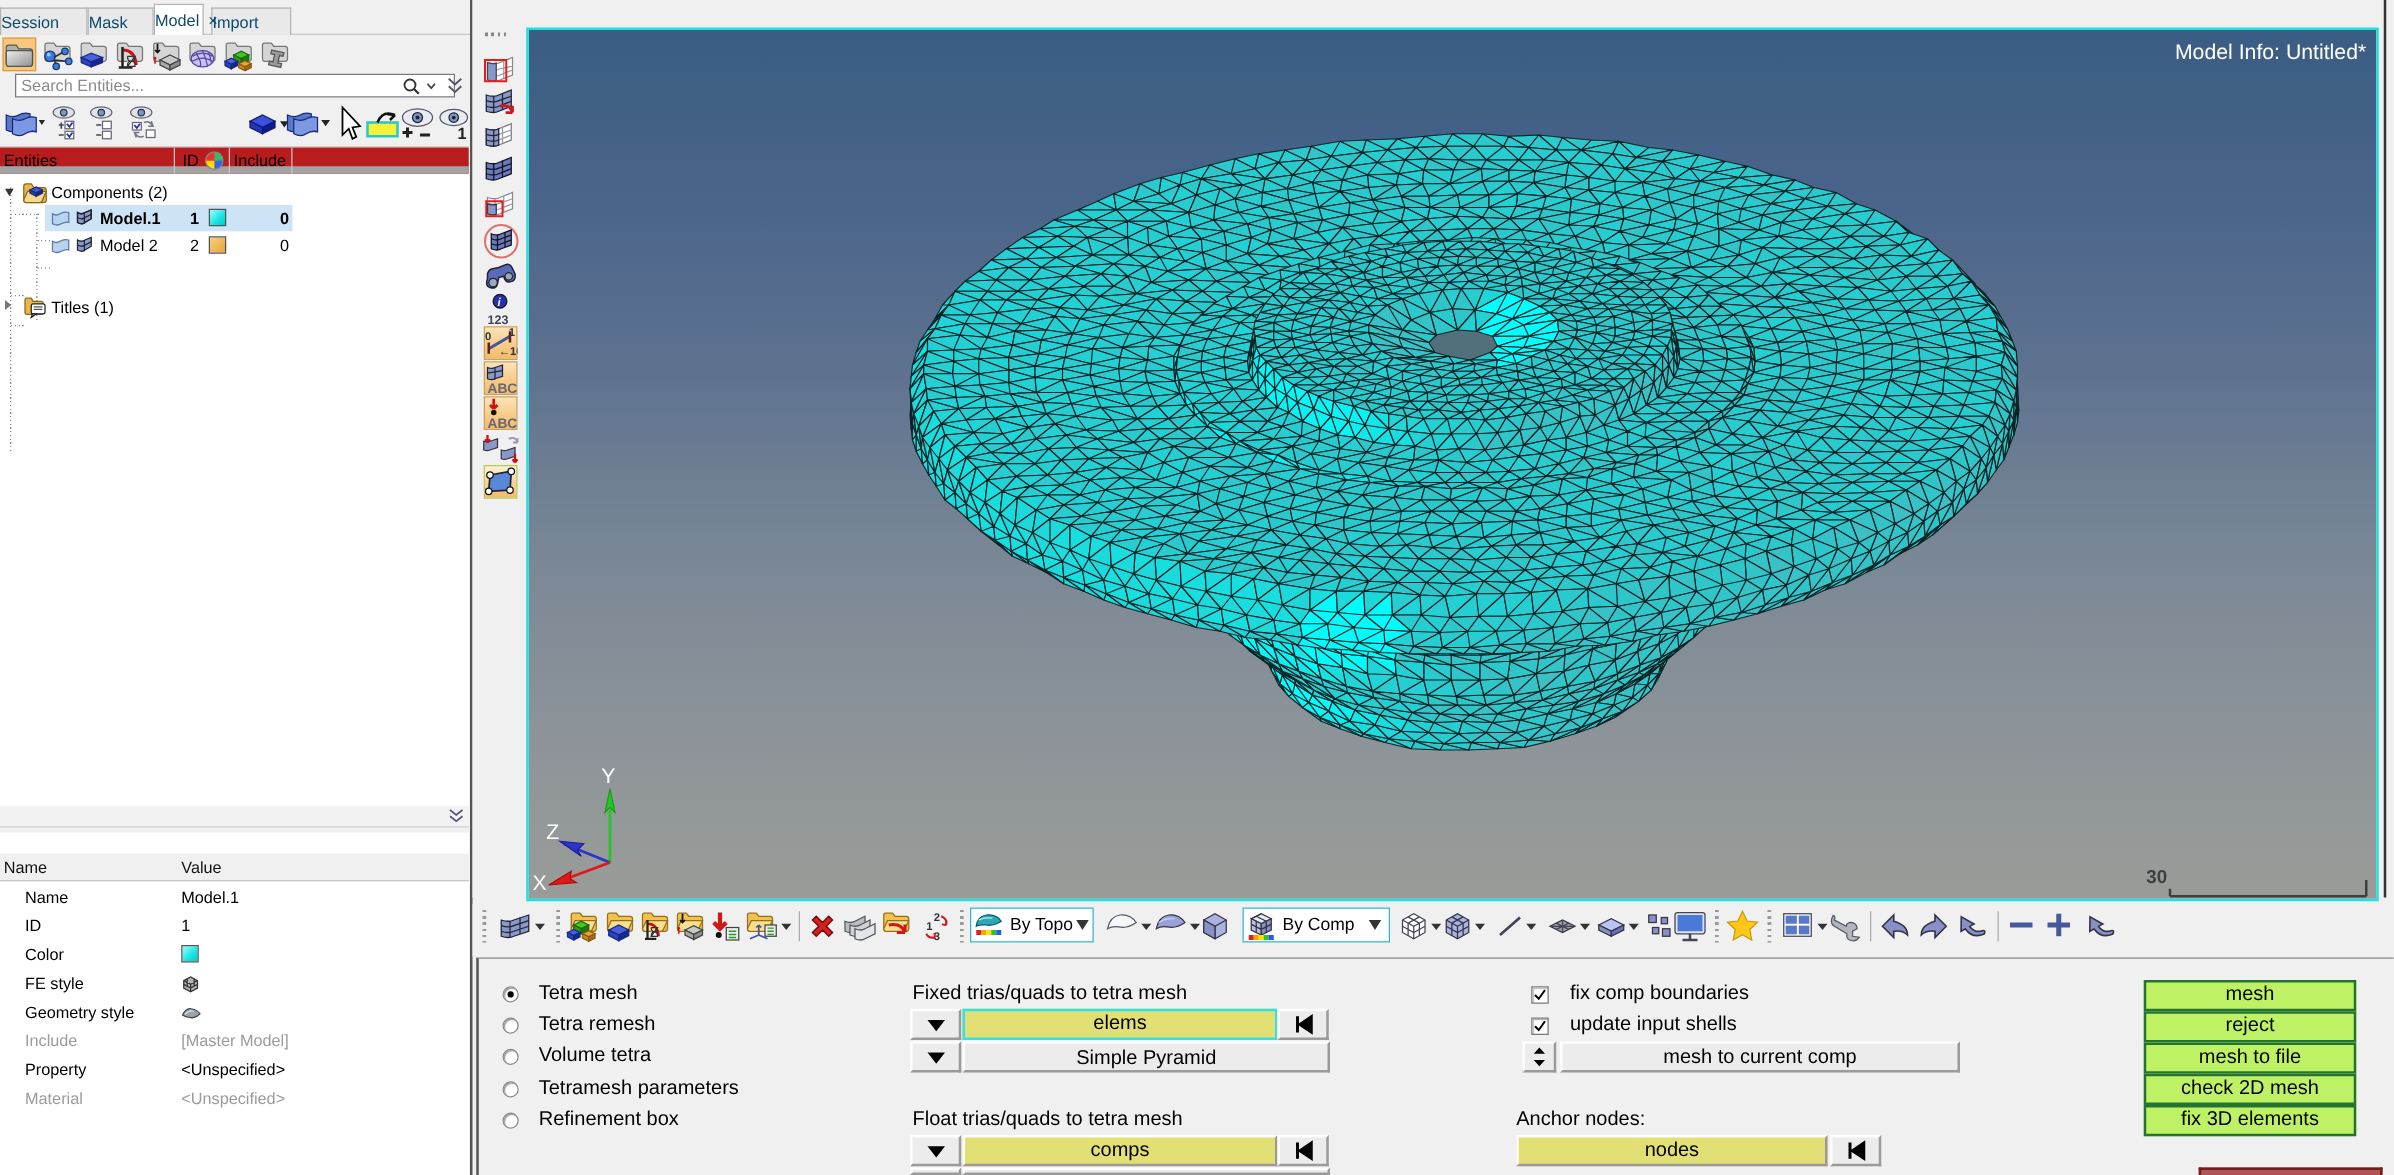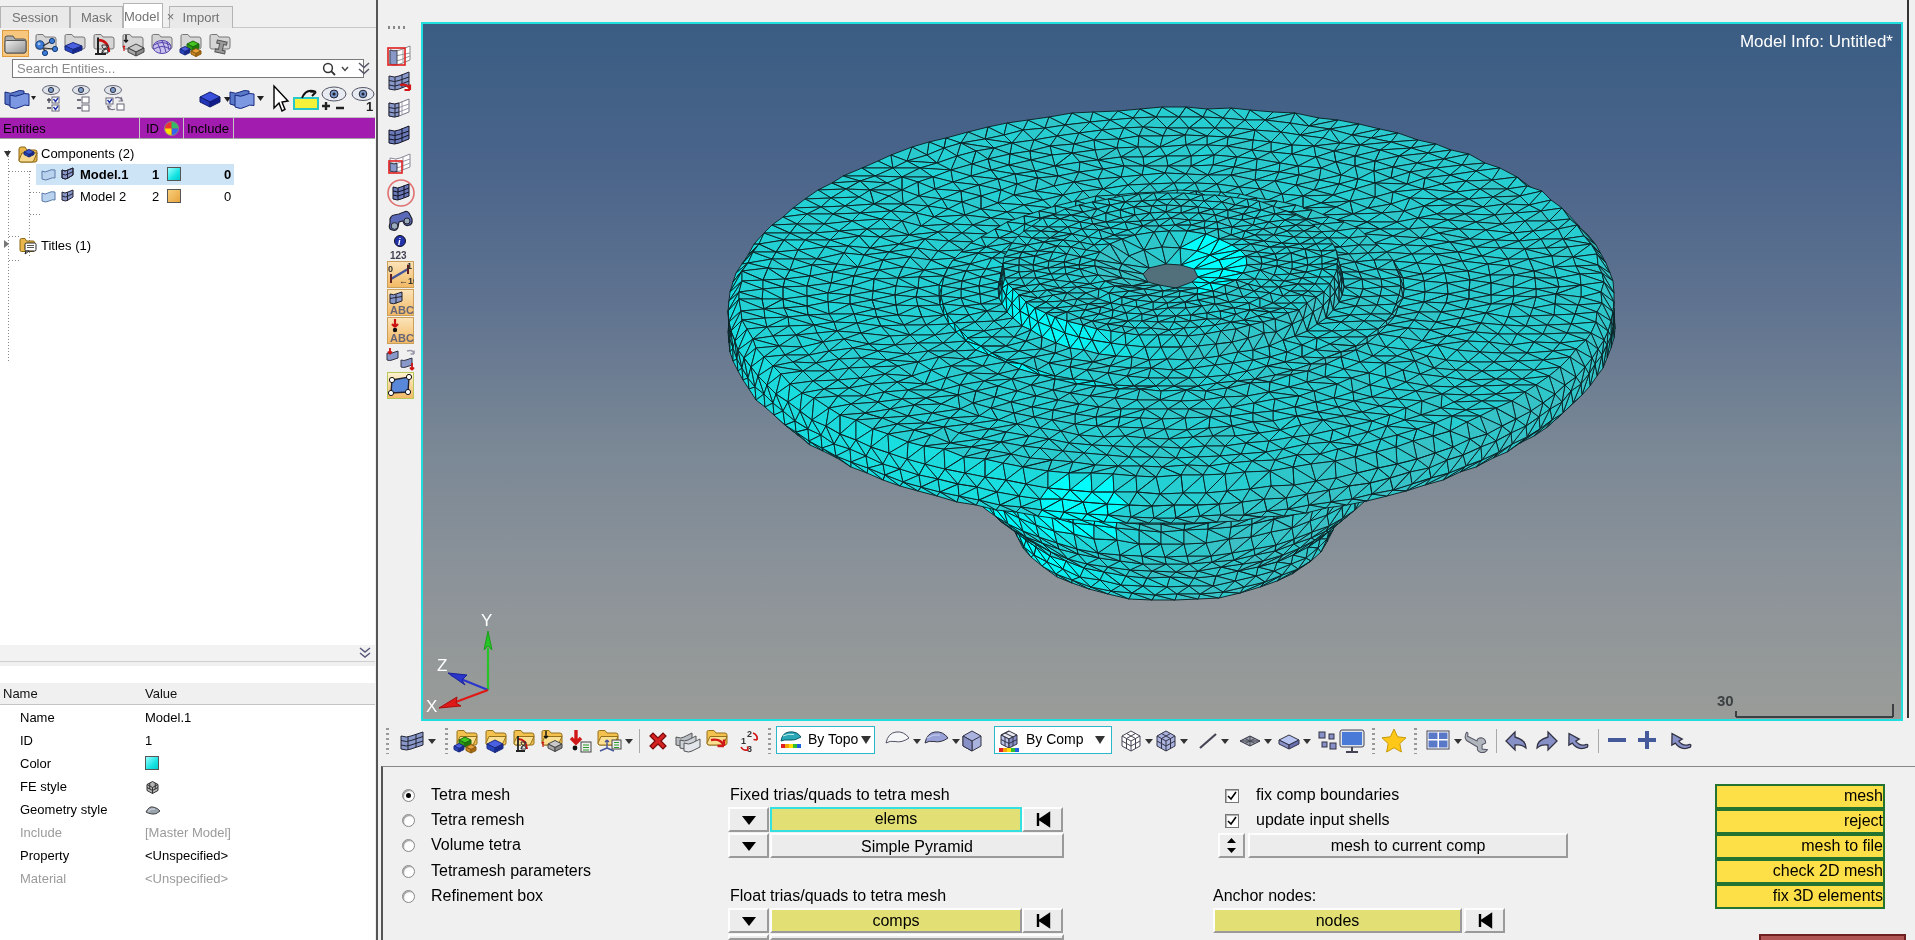--- a/index.html
+++ b/index.html
@@ -1,30 +1,30 @@
 <!DOCTYPE html>
 <html><head><meta charset="utf-8">
 <style>
 *{margin:0;padding:0;box-sizing:border-box}
 html,body{width:1915px;height:940px;overflow:hidden}
 #root{position:absolute;left:0;top:0;width:1915px;height:940px;background:#f0f0f0;
   font-family:"Liberation Sans",sans-serif;color:#000}
 .abs{position:absolute}
 
 #tabbar{left:0;top:0;width:376px;height:28px;background:#f0f0f0;border-bottom:1px solid #c8c8c8}
-.tab{position:absolute;top:6px;height:22px;font-size:13px;color:#737373;text-align:center;
+.tab{position:absolute;top:6px;height:22px;font-size:13px;color:#0c4a6e;text-align:left;
   border:1px solid #b4b4b4;border-bottom:none;background:#e9e9e9;padding-top:3px}
 .tab.active{top:3px;height:25px;background:#fff;z-index:2;padding-top:5px}
 
 #searchbox{left:12px;top:59px;width:352px;height:19px;background:#fff;border:1px solid #7a7a7a;
   font-size:13px;color:#8a8a8a;padding:1px 4px}
 
 #treewrap{left:0;top:117px;width:375px;height:528px;background:#fff;border-top:1px solid #c0c0c0}
-#treehead{position:absolute;left:0;top:0;width:375px;height:21px;background:#a21caf;
-  border-bottom:1px solid #a3a3a3;font-size:13px}
+#treehead{position:absolute;left:0;top:0;width:375px;height:21px;background:#b91c1c;
+  border-bottom:6px solid #a3a3a3;font-size:13px}
 .hsep{position:absolute;top:0;width:1px;height:21px;background:#c4c4c4}
 .trow{position:absolute;left:0;width:375px;height:21px;font-size:13px;white-space:nowrap}
 .sel{background:#cde3f6}
 .sw{position:absolute;width:14px;height:14px;border:1px solid #555;top:3px}
 
 #props{left:0;top:666px;width:375px;height:295px;background:#fff}
 #propsplit{left:0;top:645px;width:375px;height:17px;background:#f2f2f2;border-bottom:1px solid #cfcfcf}
 #prophead{position:absolute;left:0;top:17px;width:375px;height:22px;background:#f0f0f0;
  border-bottom:1px solid #c4c4c4;font-size:13px;color:#111}
 .prow{position:absolute;left:0;width:375px;height:23px;font-size:13px}
@@ -41,21 +41,21 @@
 #btb{left:378px;top:723px;width:1537px;height:42px;background:#f0f0f0}
 
 #bpanel{left:381px;top:766px;width:1534px;height:174px;background:#f0f0f0;border-top:1px solid #888;border-left:2px solid #555}
 .plabel{position:absolute;font-size:16px;color:#000;white-space:nowrap}
 .radio{position:absolute;width:13px;height:13px;border-radius:50%;background:#fff;
  border:1px solid #888;box-shadow:inset 1px 1px 1px #999}
 .radio.on::after{content:"";position:absolute;left:3px;top:3px;width:5px;height:5px;border-radius:50%;background:#000}
 .pbtn{position:absolute;background:#ececec;border-top:2px solid #fdfdfd;border-left:2px solid #fdfdfd;
  border-right:2px solid #9a9a9a;border-bottom:2px solid #9a9a9a;font-size:16px;text-align:center;color:#000}
 .ybtn{background:#e2e075}
-.gbtn{position:absolute;background:#fde047;border:2px solid #247331;font-size:16px;text-align:right;color:#000}
+.gbtn{position:absolute;background:#bef264;border:2px solid #247331;font-size:16px;text-align:center;color:#000}
 .cb{position:absolute;width:14px;height:14px;background:#fff;border:1px solid #777;box-shadow:inset 1px 1px 1px #aaa}
 .arrbtn{position:absolute;background:#ececec;border-top:2px solid #fdfdfd;border-left:2px solid #fdfdfd;
  border-right:2px solid #9a9a9a;border-bottom:2px solid #9a9a9a}
 svg{display:block}
 </style></head>
 <body>
 <div id="root">
 
 <div class="abs" id="tabbar"></div>
 <div class="tab" style="left:0;width:70px">Session</div>

